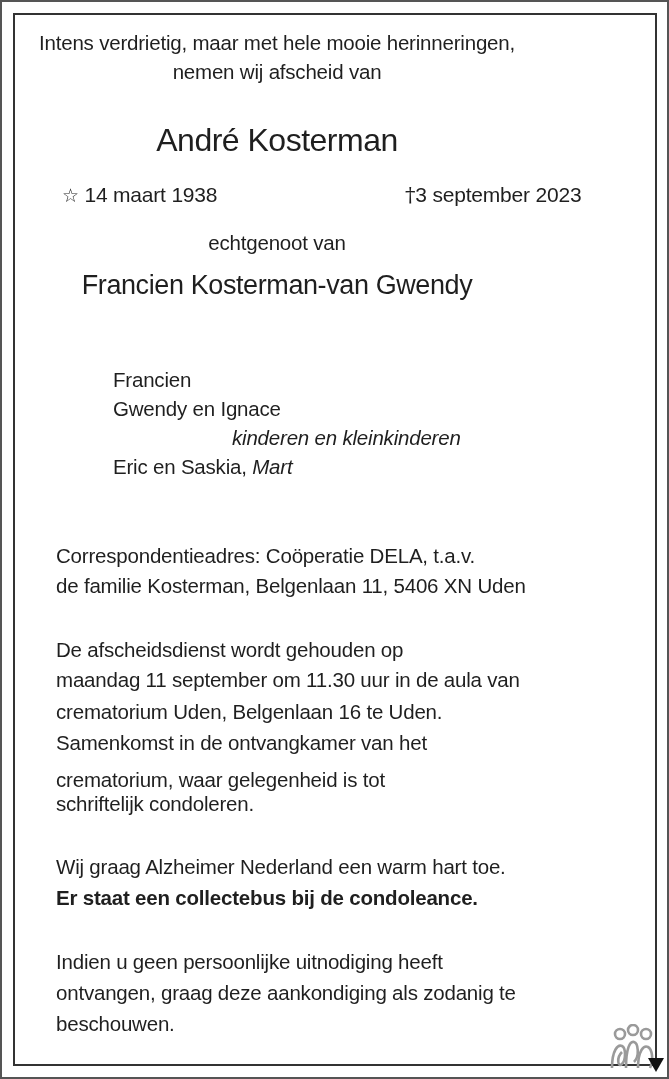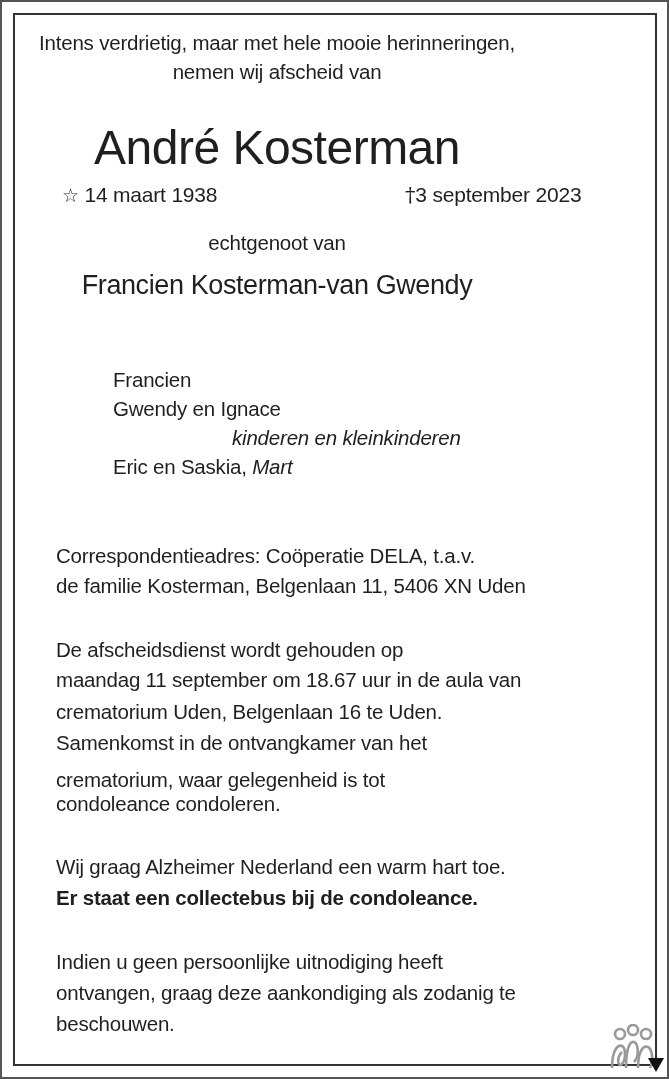--- a/index.html
+++ b/index.html
@@ -6,21 +6,21 @@
   body { width:669px; height:1079px; position:relative; overflow:hidden;
          font-family:"Liberation Sans", sans-serif; color:#1f1f1f; }
   .outer { position:absolute; left:0; top:0; width:665px; height:1075px;
            border:2px solid #555; border-right-width:3px; border-bottom-width:3px; background:#fff; }
   .inner { position:absolute; left:13px; top:13px; width:640px; height:1049px;
            border:2px solid #333; }
   .t { position:absolute; white-space:nowrap; line-height:1; letter-spacing:-0.2px; }
   .c { left:0; width:554px; text-align:center; }
   .body { font-size:20.5px; }
   .intro { font-size:20.5px; }
-  .name { font-size:48px; letter-spacing:-0.5px; }
+  .name { font-size:32px; letter-spacing:-0.5px; }
   .spouse { font-size:27px; letter-spacing:-0.4px; }
   .date { font-size:21px; }
   .italic { font-style:italic; }
   .logo { position:absolute; left:608px; top:1024px; width:50px; height:45px; }
   .arrow { position:absolute; left:648px; top:1058px; width:0; height:0;
            border-left:8px solid transparent; border-right:8px solid transparent; border-top:14px solid #111; }
 </style>
 </head>
 <body>
 
@@ -47,25 +47,25 @@
 <div class="t body" style="left:113px; top:399px;">Gwendy en Ignace</div>
 <div class="t body italic" style="left:232px; top:428px;">kinderen en kleinkinderen</div>
 <div class="t body" style="left:113px; top:457px;">
   <span>Eric en Saskia, </span><span class="italic">Mart</span>
 </div>
 
 <div class="t body" style="left:56px; top:546px;">Correspondentieadres: Coöperatie DELA, t.a.v.</div>
 <div class="t body" style="left:56px; top:576px;">de familie Kosterman, Belgenlaan 11, 5406 XN Uden</div>
 
 <div class="t body" style="left:56px; top:640px;">De afscheidsdienst wordt gehouden op</div>
-<div class="t body" style="left:56px; top:670px;">maandag 11 september om 18.67 uur in de aula van</div>
+<div class="t body" style="left:56px; top:670px;">maandag 11 september om 11.30 uur in de aula van</div>
 <div class="t body" style="left:56px; top:702px;">crematorium Uden, Belgenlaan 16 te Uden.</div>
 <div class="t body" style="left:56px; top:733px;">Samenkomst in de ontvangkamer van het</div>
 <div class="t body" style="left:56px; top:770px;">crematorium, waar gelegenheid is tot</div>
-<div class="t body" style="left:56px; top:794px;">condoleance condoleren.</div>
+<div class="t body" style="left:56px; top:794px;">schriftelijk condoleren.</div>
 
 <div class="t body" style="left:56px; top:857px;">Wij graag Alzheimer Nederland een warm hart toe.</div>
 <div class="t body" style="left:56px; top:888px;font-weight:bold;">Er staat een collectebus bij de condoleance.</div>
 
 <div class="t body" style="left:56px; top:952px;">Indien u geen persoonlijke uitnodiging heeft</div>
 <div class="t body" style="left:56px; top:983px;">ontvangen, graag deze aankondiging als zodanig te</div>
 <div class="t body" style="left:56px; top:1014px;">beschouwen.</div>
 
 <svg class="logo" viewBox="0 0 50 45">
   <g fill="none" stroke="#9a9a9a" stroke-width="2.6">

